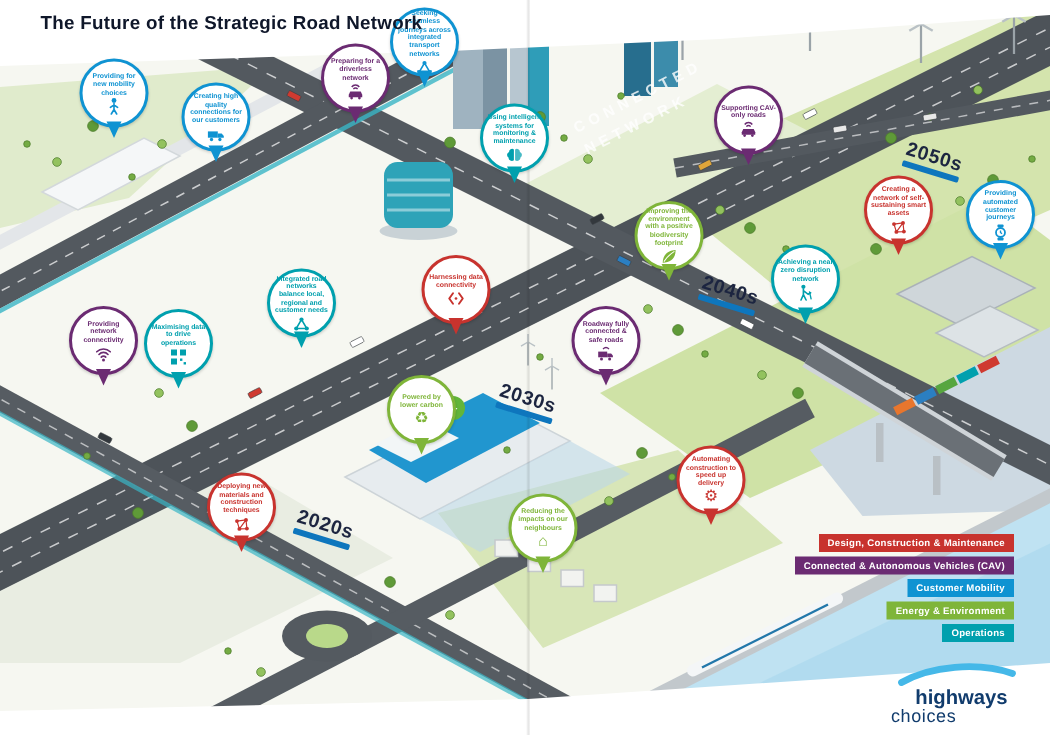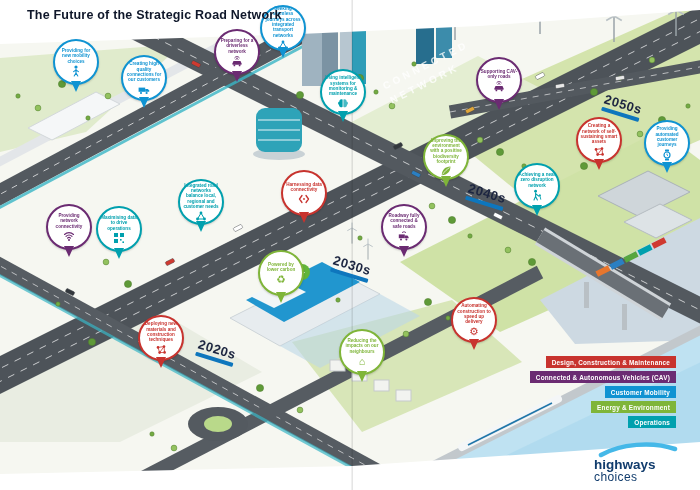--- a/index.html
+++ b/index.html
@@ -32,21 +32,21 @@
   .pin-icon .glyph { font-size:10.5px; line-height:1; }
   .pin-tail { width:0; height:0; margin:-4px auto 0;
               border-left:5.5px solid transparent; border-right:5.5px solid transparent;
               border-top:11px solid #888; }
   .legend { position:absolute; right:24px; top:356px; z-index:6; display:flex;
             flex-direction:column; align-items:flex-end; gap:3px; }
   .legend-item { color:#fff; font-size:6.4px; font-weight:bold; padding:2.5px 6px;
                  letter-spacing:.2px; white-space:nowrap; }
   .logo { position:absolute; right:12px; bottom:5px; z-index:6; width:94px; }
   .logo-swoosh { display:block; margin-left:4px; }
-  .logo-line1 { font-size:13.5px; font-weight:bold; color:#113c6d; line-height:1; }
+  .logo-line1 { font-size:13.5px; font-weight:bold; color:#113c6d; line-height:1;text-align:center; }
   .logo-line2 { font-size:12px; color:#113c6d; line-height:1.15; letter-spacing:.4px; }
 </style>
 </head>
 <body>
 
 <div class="stage">
 
   <svg class="scene" width="700" height="490" viewBox="0 0 700 490">
     <rect width="700" height="490" fill="#f6f7f1"></rect>
 

